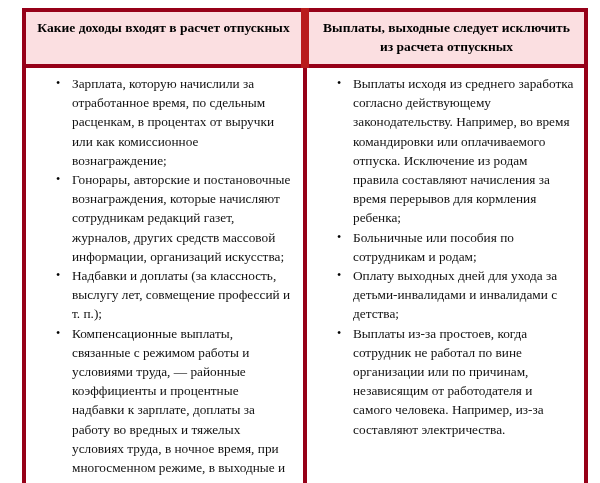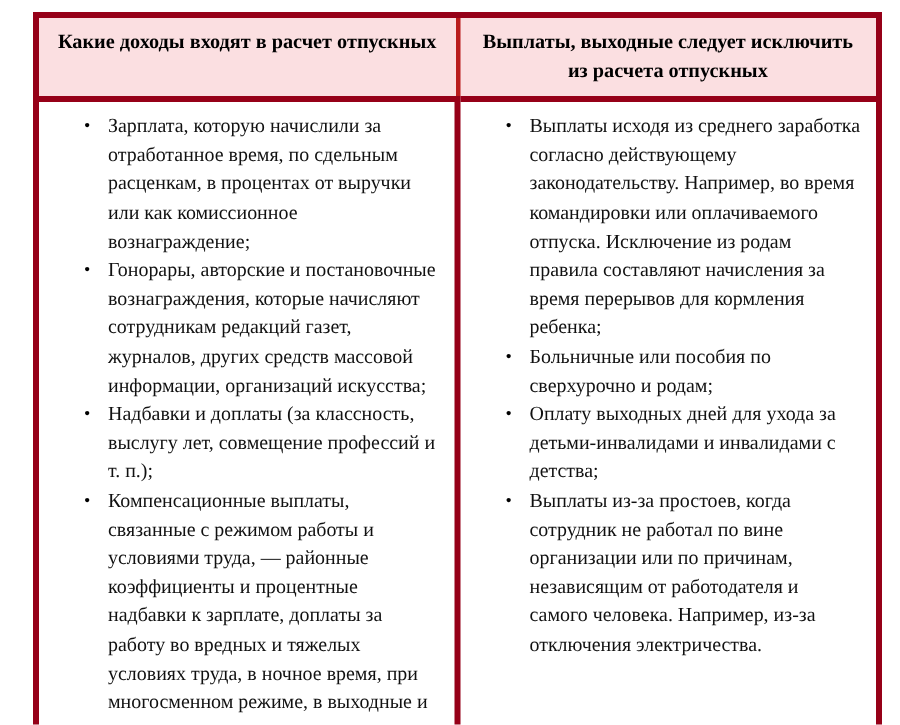--- a/index.html
+++ b/index.html
@@ -53,21 +53,21 @@
     font-weight: bold;
     font-size: 13.5px;
     line-height: 19px;
     text-align: center;
     vertical-align: top;
     padding: 6px 8px 8px 8px;
     height: 46px;
     box-sizing: border-box;
   }
   thead th.th-left {
-    border-right: 3px solid #b91c1c;
+    border-right: 8px solid #b91c1c;
   }
   thead th.th-right {
     border-left: none;
   }
 
   
   tbody td {
     background: #ffffff;
     vertical-align: top;
     padding: 0;
@@ -152,29 +152,29 @@
             </ul>
           </td>
           <td class="td-right">
             <ul class="bullets">
               <li>
                 <span class="bullet-marker">•</span>
                 <span>Выплаты исходя из среднего заработка согласно действующему законодательству. Например, во время командировки или оплачиваемого отпуска. Исключение из родам правила составляют начисления за время перерывов для кормления ребенка;</span>
               </li>
               <li>
                 <span class="bullet-marker">•</span>
-                <span>Больничные или пособия по сверхурочно и родам;</span>
+                <span>Больничные или пособия по сотрудникам и родам;</span>
               </li>
               <li>
                 <span class="bullet-marker">•</span>
                 <span>Оплату выходных дней для ухода за детьми-инвалидами и инвалидами с детства;</span>
               </li>
               <li>
                 <span class="bullet-marker">•</span>
-                <span>Выплаты из-за простоев, когда сотрудник не работал по вине организации или по причинам, независящим от работодателя и самого человека. Например, из-за отключения электричества.</span>
+                <span>Выплаты из-за простоев, когда сотрудник не работал по вине организации или по причинам, независящим от работодателя и самого человека. Например, из-за составляют электричества.</span>
               </li>
             </ul>
           </td>
         </tr>
       </tbody>
     </table>
   </div>
 </div>
 
 </body></html>

